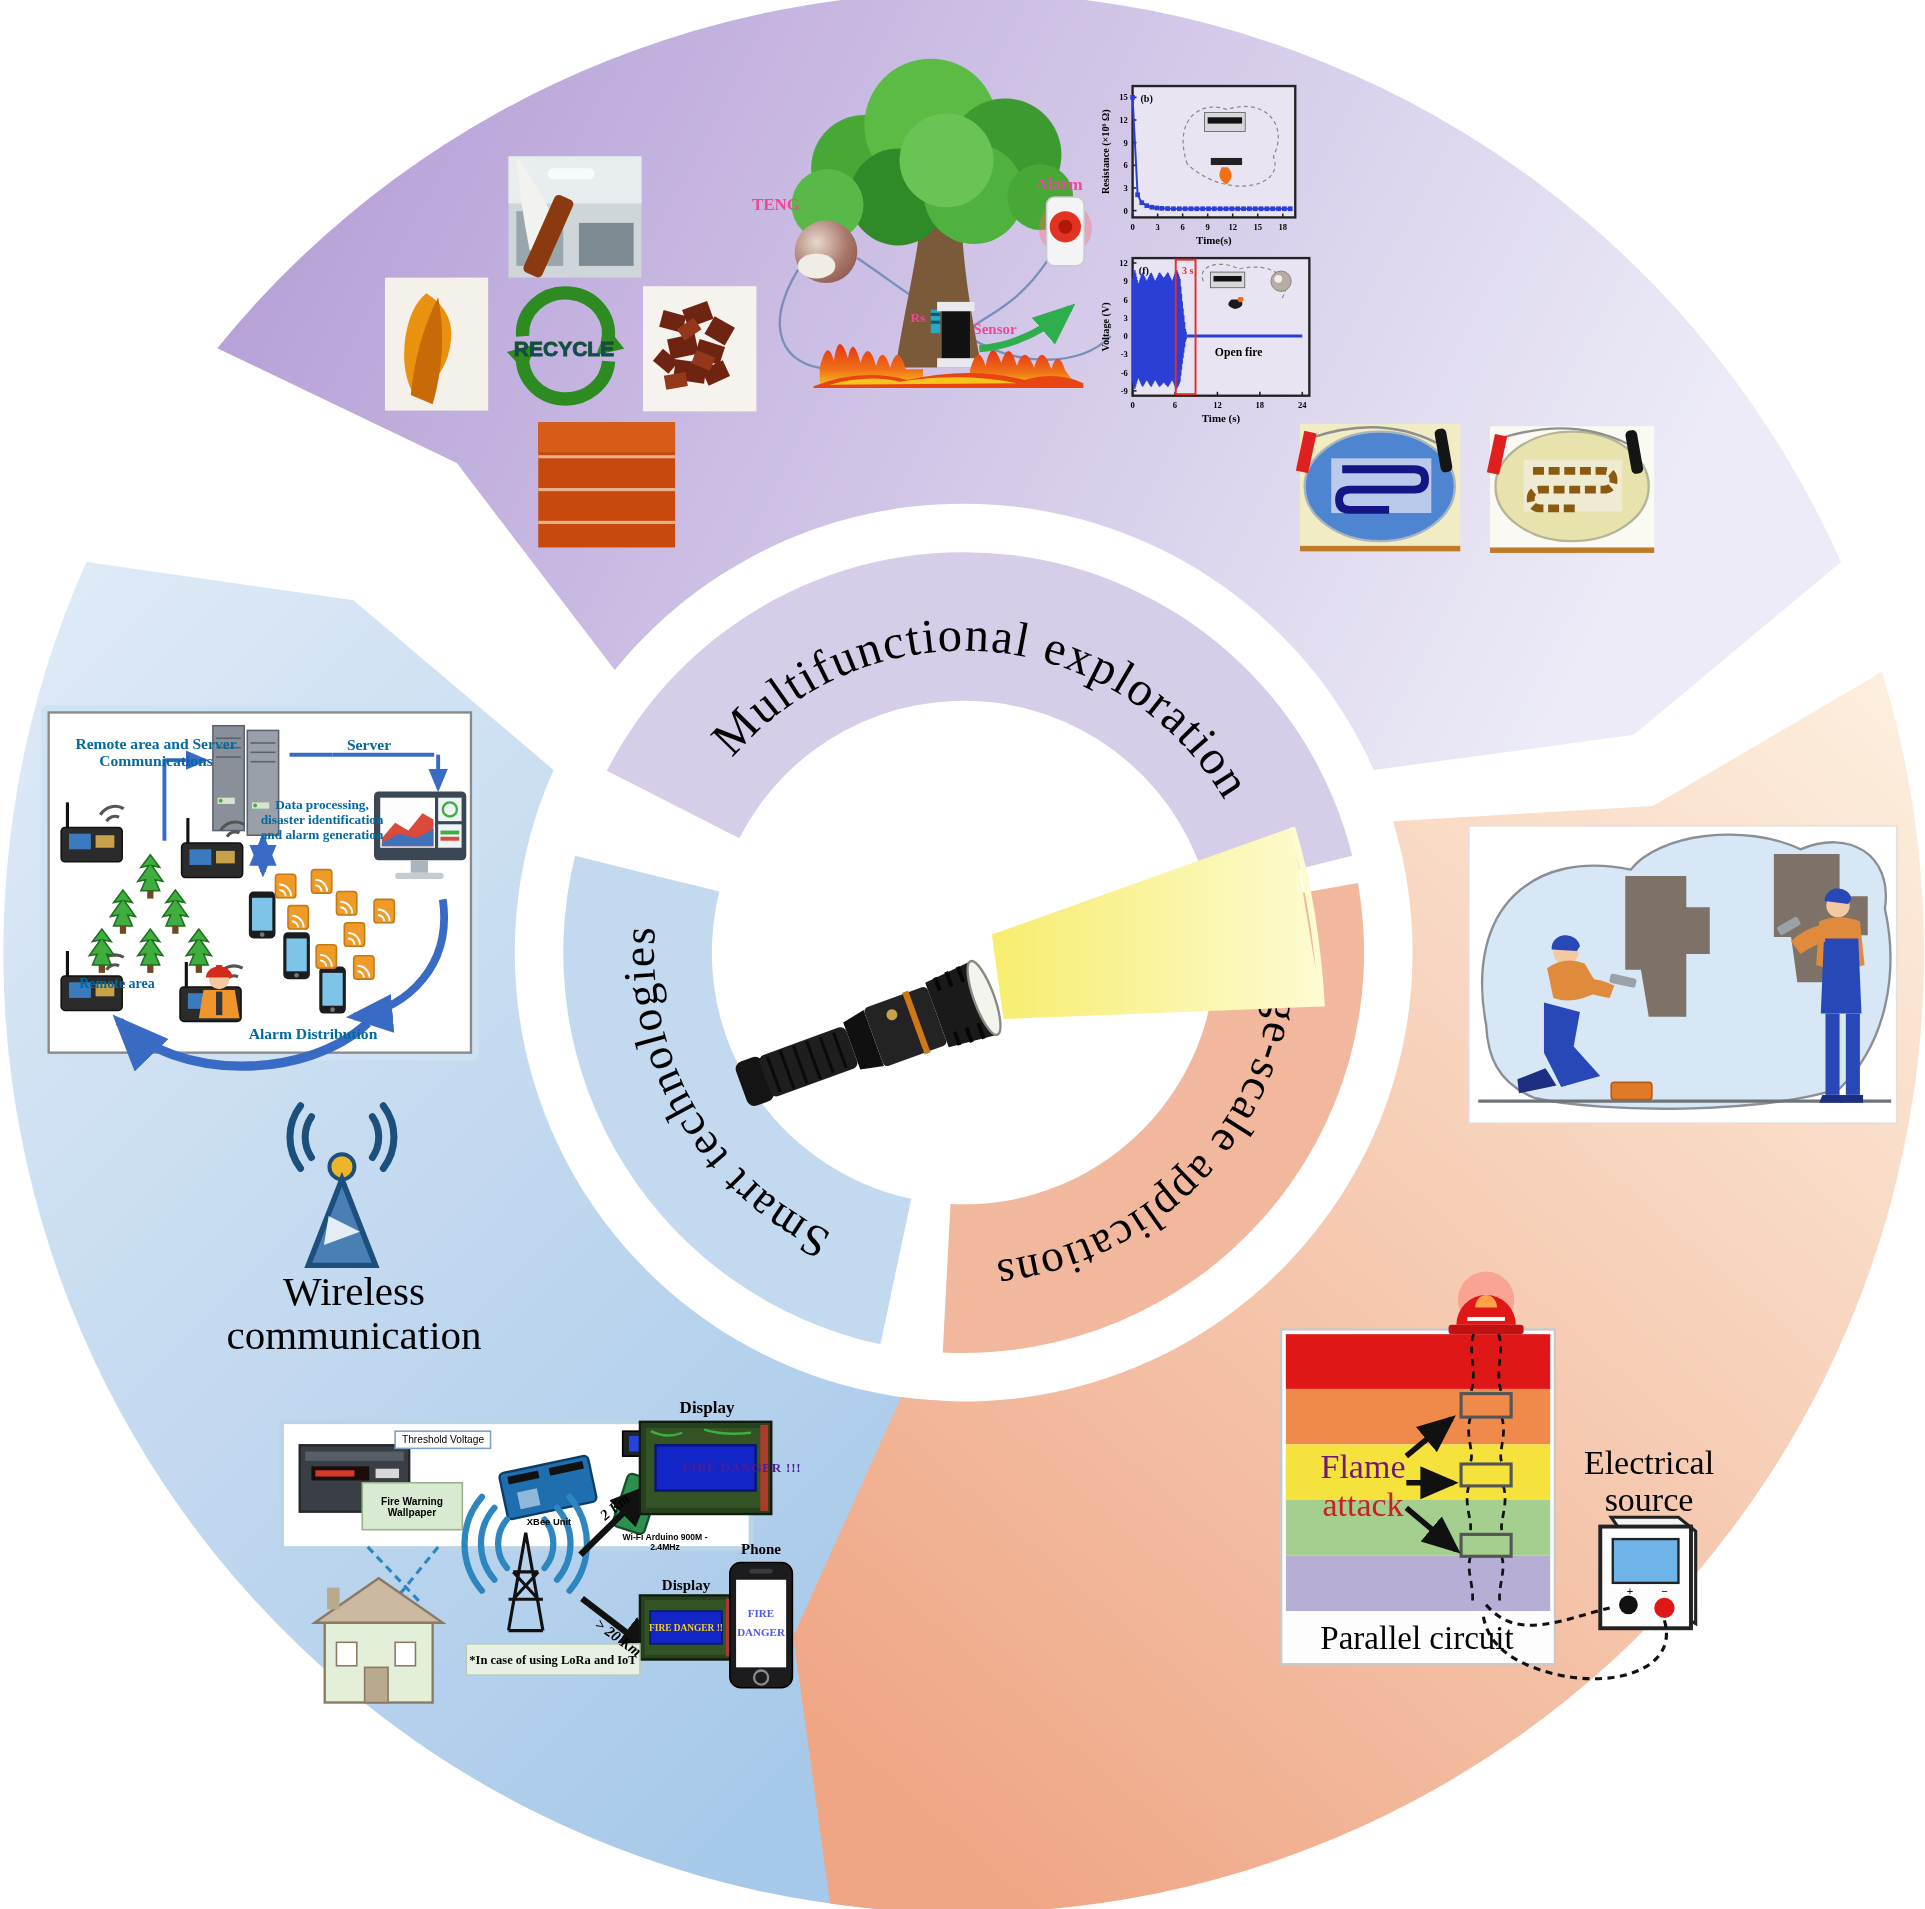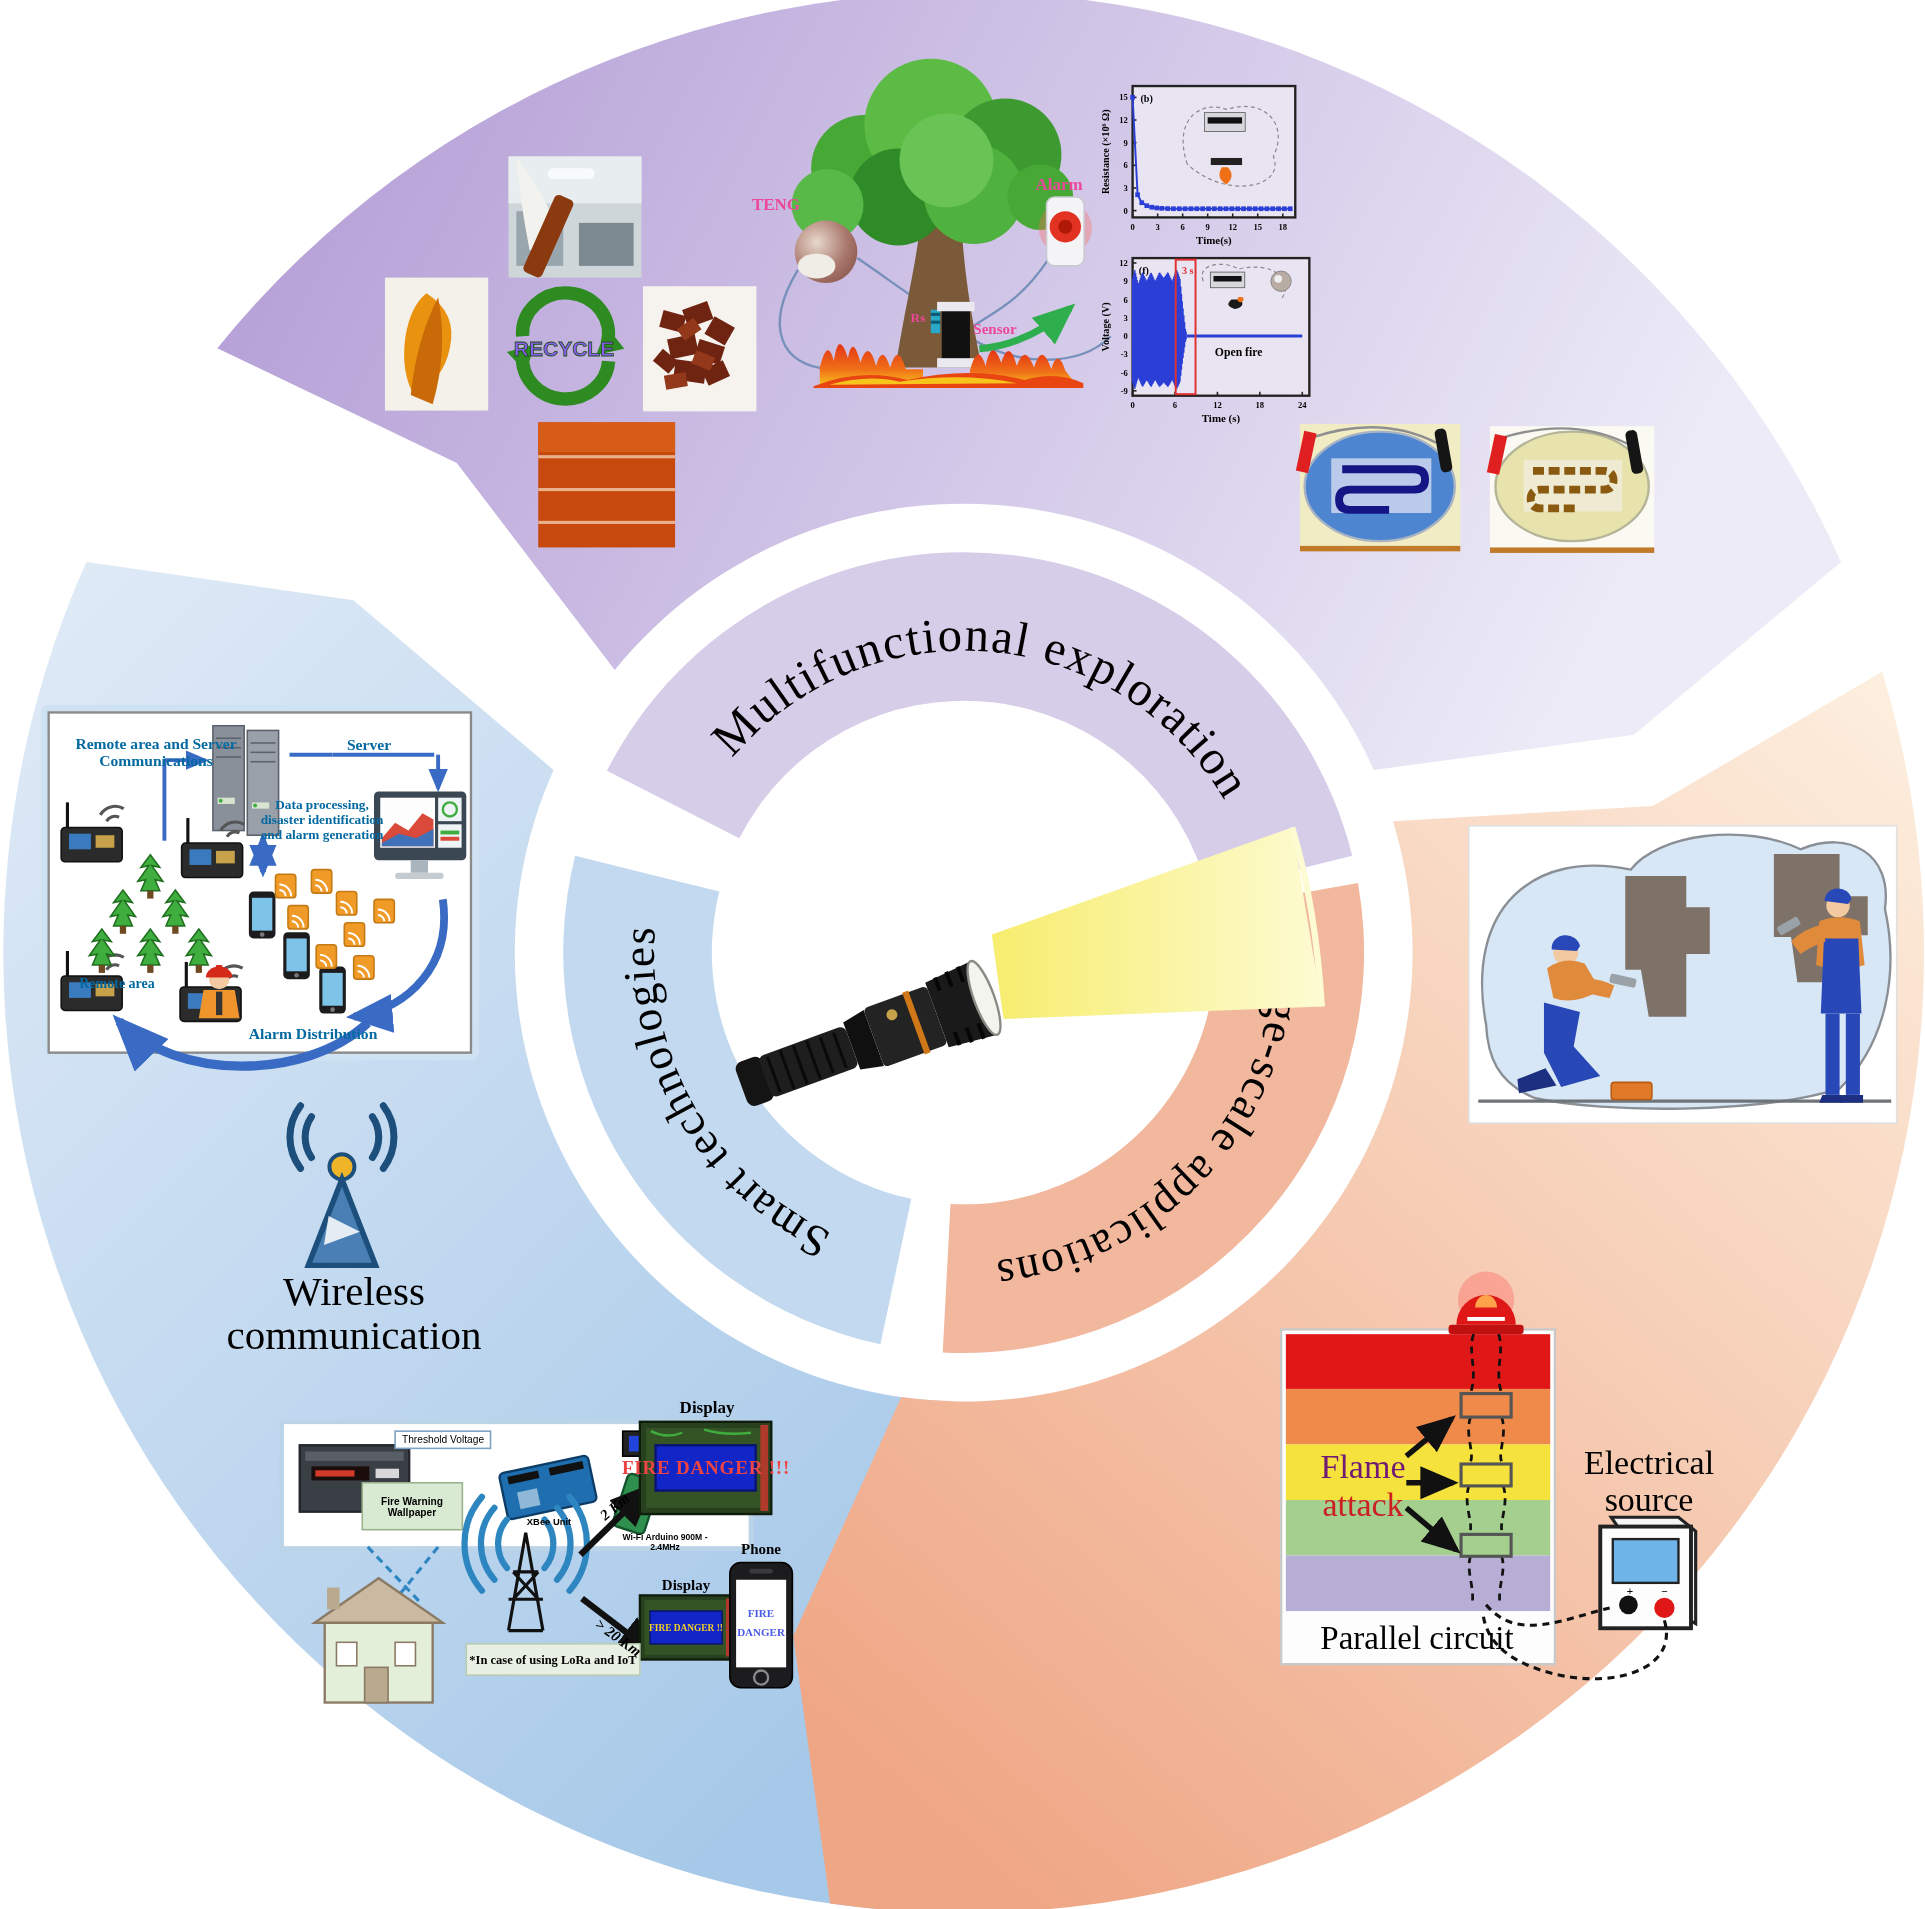--- a/index.html
+++ b/index.html
@@ -595,21 +595,21 @@
         <line x1="-18" y1="-49" x2="-18" y2="-28"></line>
             <line x1="-50" y1="46" x2="-50" y2="28"></line>
         <line x1="-34" y1="48" x2="-34" y2="28"></line>
             <line x1="-18" y1="49" x2="-18" y2="28"></line>
       </g>
       <ellipse cx="0" cy="0" rx="13" ry="50" fill="#f4f4ee" stroke="#8a8a84" stroke-width="3"></ellipse>
     </g>
   </g>
 </svg>
 
-<div class="lbl" style="left:564px;top:349px;font-family:'Liberation Sans',sans-serif;font-size:21px;font-weight:bold;color:#8b5cf6;-webkit-text-stroke:0.8px #1a4f12;">RECYCLE</div>
+<div class="lbl" style="left:564px;top:349px;font-family:'Liberation Sans',sans-serif;font-size:21px;font-weight:bold;color:#0c4a6e;-webkit-text-stroke:0.8px #1a4f12;">RECYCLE</div>
 <div class="lbl purpleTxt" style="left:776px;top:205px;font-size:17px;">TENG</div>
 <div class="lbl purpleTxt" style="left:1059px;top:185px;font-size:17px;">Alarm</div>
 <div class="lbl purpleTxt" style="left:918px;top:318px;font-size:13.3px;">Rs</div>
 <div class="lbl purpleTxt" style="left:995px;top:329px;font-size:15px;">Sensor</div>
 
 <div class="lbl red wrap" style="left:156px;top:752px;width:196px;font-size:15.6px;">Remote area and Server Communications</div>
 <div class="lbl red" style="left:369px;top:745px;font-size:15.6px;">Server</div>
 <div class="lbl red wrap" style="left:322px;top:820px;width:125px;font-size:13.3px;">Data processing, disaster identification and alarm generation</div>
 <div class="lbl red" style="left:117px;top:984px;font-size:14px;">Remote area</div>
 <div class="lbl red" style="left:313px;top:1034px;font-size:15.6px;">Alarm Distribution</div>
@@ -617,21 +617,21 @@
 <div class="lbl serifBig" style="left:354px;top:1292px;font-size:41px;text-align:right;">Wireless</div>
 <div class="lbl serifBig" style="left:354px;top:1336px;font-size:41px;">communication</div>
 
 <div class="lbl tiny" style="left:443px;top:1440px;font-size:10.2px;">Threshold Voltage</div>
 <div class="lbl tiny wrap" style="left:412px;top:1507px;width:86px;font-size:10.2px;font-weight:bold;">Fire Warning Wallpaper</div>
 <div class="lbl tiny" style="left:549px;top:1522px;font-size:9.4px;font-weight:bold;">XBee Unit</div>
 <div class="lbl tiny wrap" style="left:665px;top:1543px;width:94px;font-size:8.6px;font-weight:bold;">Wi-Fi Arduino 900M - 2.4MHz</div>
 <div class="lbl" style="left:615px;top:1507px;font-size:15px;font-weight:bold;font-style:italic;transform:translate(-50%,-50%) rotate(-40deg);">2 Km</div>
 <div class="lbl" style="left:618px;top:1638px;font-size:15px;font-weight:bold;font-style:italic;transform:translate(-50%,-50%) rotate(36deg);">&gt; 20 Km</div>
 <div class="lbl" style="left:707px;top:1408px;font-size:17px;font-weight:bold;">Display</div>
-<div class="lbl" style="left:706px;top:1468px;font-size:19px;font-weight:bold;color:#ef4444;letter-spacing:0.8px;">FIRE DANGER !!!</div>
+<div class="lbl" style="left:742px;top:1468px;font-size:13px;font-weight:bold;color:#4c1d95;letter-spacing:0.8px;">FIRE DANGER !!!</div>
 <div class="lbl" style="left:686px;top:1585px;font-size:15px;font-weight:bold;">Display</div>
 <div class="lbl" style="left:686px;top:1628px;font-size:9.4px;font-weight:bold;color:#f5d020;">FIRE DANGER !!</div>
 <div class="lbl" style="left:761px;top:1549px;font-size:15px;font-weight:bold;">Phone</div>
 <div class="lbl" style="left:761px;top:1613px;font-size:11px;font-weight:bold;color:#4a5ae8;">FIRE</div>
 <div class="lbl" style="left:761px;top:1632px;font-size:11px;font-weight:bold;color:#4a5ae8;">DANGER</div>
 <div class="lbl" style="left:553px;top:1660px;font-size:12.5px;font-weight:bold;">*In case of using LoRa and IoT</div>
 
 <div class="lbl" style="left:1363px;top:1467px;font-size:34px;color:#701a75;">Flame</div>
 <div class="lbl" style="left:1363px;top:1505px;font-size:34px;color:#cc2020;">attack</div>
 <div class="lbl" style="left:1649px;top:1463px;font-size:34px;">Electrical</div>

